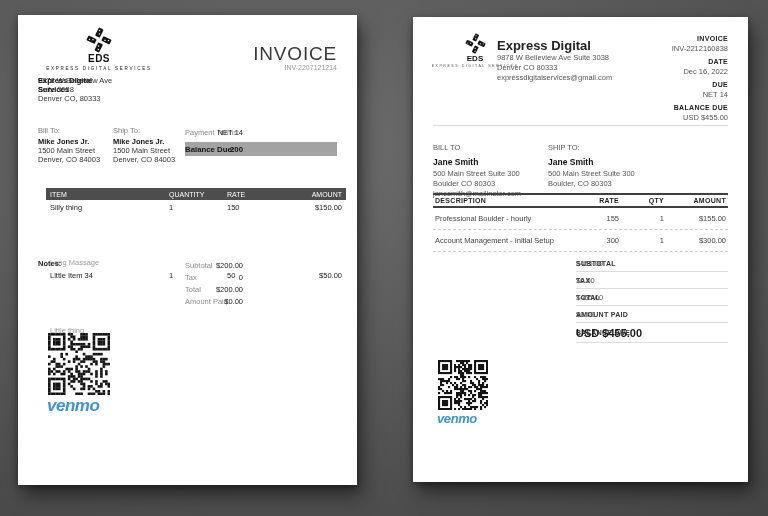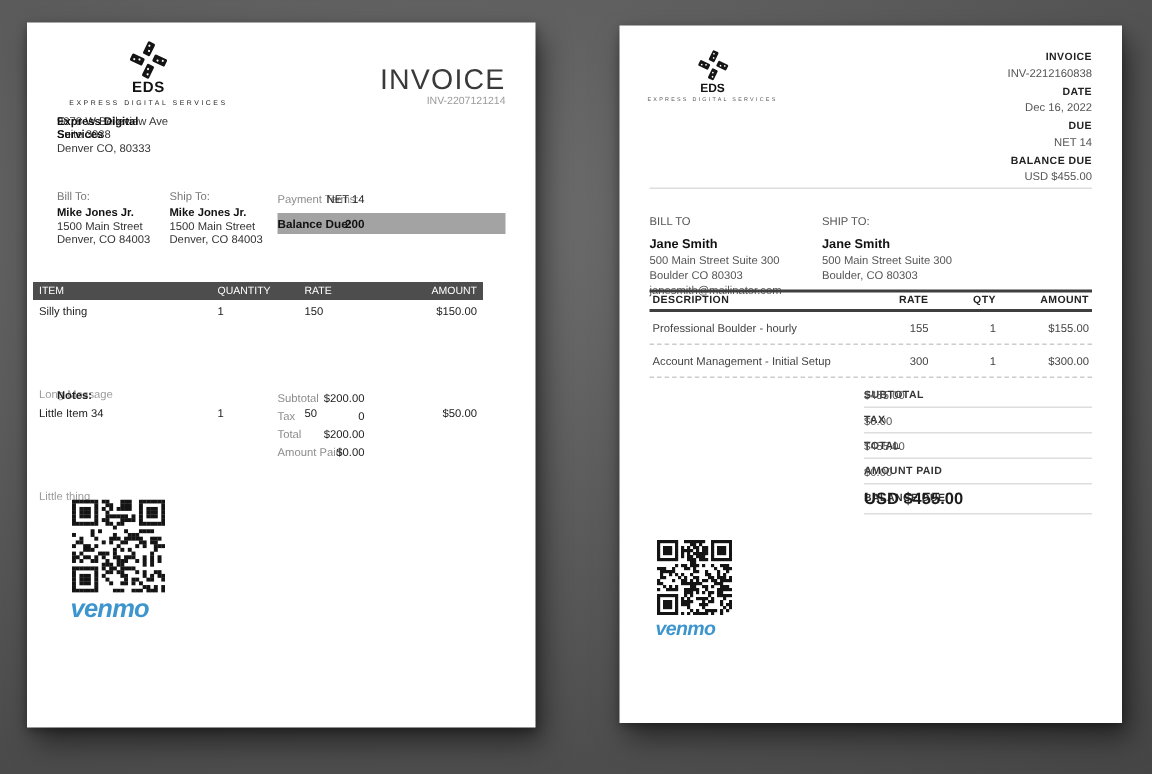--- a/index.html
+++ b/index.html
@@ -33,21 +33,21 @@
   .l-party b { position:static; display:block; color:#111; }
   .l-party span { position:static; display:block; }
   .l-billto { left:20px; }
   .l-shipto { left:95px; }
   .l-meta { right:20px; top:111px; width:152px; }
   .l-meta .mrow { position:static; display:flex; height:12px; align-items:center; }
   .l-meta .ml { flex:1; text-align:right; font-size:7.5px; color:#8c8c8c; padding-right:10px; }
   .l-meta .mv { width:58px; text-align:right; font-size:7.5px; color:#222; }
   .l-meta .balrow { height:14px; background:#a3a3a3; margin-top:4px; }
   .l-meta .balrow .ml, .l-meta .balrow .mv { font-weight:bold; color:#111; font-size:7.8px; }
-  .l-table { left:4px; top:173px; width:300px; font-size:7.5px; }
+  .l-table { left:28px; top:173px; width:300px; font-size:7.5px; }
   .l-table .tr { position:static; display:grid; grid-template-columns:119px 58px 60px 1fr; align-items:center; }
   .l-table .thead { background:#4d4d4d; color:#fff; height:12px; font-size:7px; }
   .l-table .tr > div { position:static; padding-left:4px; }
   .l-table .tr > .amt { text-align:right; padding-right:4px; }
   .l-table .irow { height:12px; color:#222; margin-top:1px; }
   .l-table .drow { height:11px; color:#9c9c9c;margin-top:44px; }
   .l-notes { left:20px; top:244px; font-size:7.5px; font-weight:bold; color:#222; }
   .l-totals { right:20px; top:244px; width:152px; }
   .l-totals .mrow { position:static; display:flex; height:12px; align-items:center; }
   .l-totals .ml { flex:1; text-align:right; font-size:7.5px; color:#8c8c8c; padding-right:10px; }
@@ -496,20 +496,26 @@
       </defs>
       <use href="#edsArmR"></use>
       <use href="#edsArmR" transform="rotate(90 20 20)"></use>
       <use href="#edsArmR" transform="rotate(180 20 20)"></use>
       <use href="#edsArmR" transform="rotate(270 20 20)"></use>
     </svg>
     <span class="r-eds">EDS</span>
     <span class="r-tagline">EXPRESS DIGITAL SERVICES</span>
   </div>
 
+  <div class="r-company">
+    <span class="r-cname">Express Digital</span>
+    <span class="r-cline">9878 W Belleview Ave Suite 3038</span>
+    <span class="r-cline">Denver CO 80333</span>
+    <span class="r-cline">expressdigitalservices@gmail.com</span>
+  </div>
 
   <div class="r-meta">
     <span class="glabel">INVOICE</span>
     <span class="gval">INV-2212160838</span>
     <span class="glabel">DATE</span>
     <span class="gval">Dec 16, 2022</span>
     <span class="glabel">DUE</span>
     <span class="gval">NET 14</span>
     <span class="glabel">BALANCE DUE</span>
     <span class="gval">USD $455.00</span>

